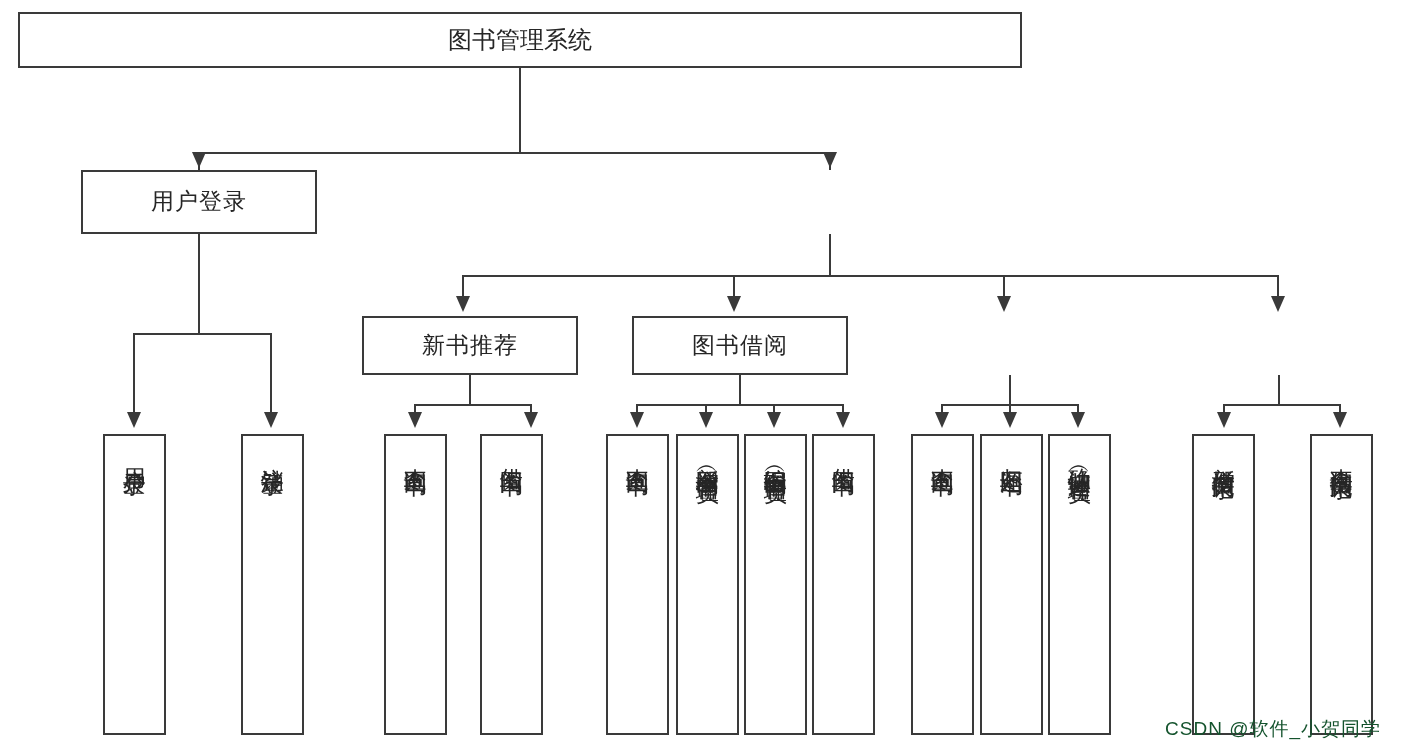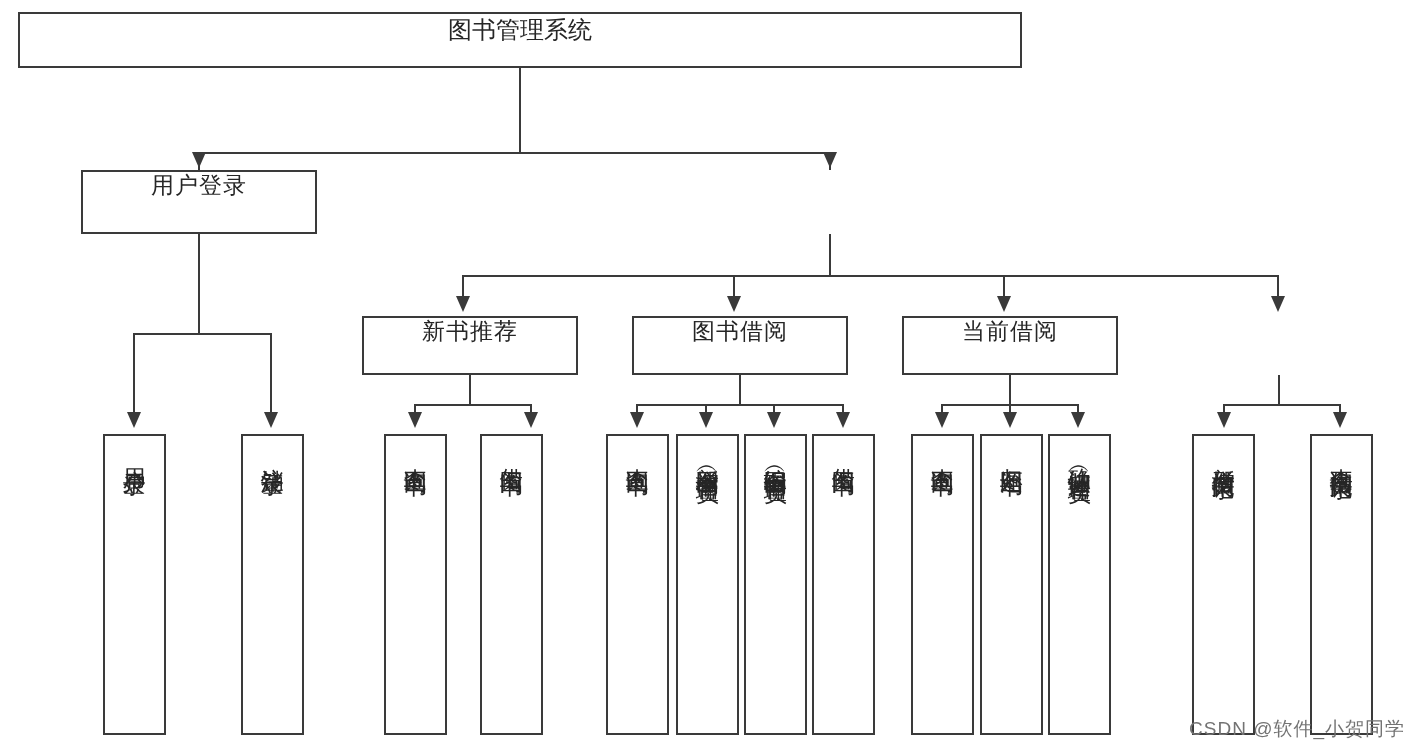--- a/index.html
+++ b/index.html
@@ -16,21 +16,21 @@
     height: 747px;
     background: #ffffff;
     overflow: hidden;
   }
   .node {
     position: absolute;
     box-sizing: border-box;
     border: 2px solid #3a3a3a;
     background: #ffffff;
     display: flex;
-    align-items: flex-start;
+    align-items: center;
     justify-content: center;
     color: #262626;
   }
   .node.horiz {
     font-size: 23px;
     letter-spacing: 1px;
     line-height: 1.2;
   }
   .node.root {
     font-size: 24px;
@@ -58,24 +58,24 @@
   .arrow {
     position: absolute;
     width: 0;
     height: 0;
     border-left: 7px solid transparent;
     border-right: 7px solid transparent;
     border-top: 16px solid #3a3a3a;
   }
   #watermark {
     position: absolute;
-    right: 0;
+    right: 24px;
     bottom: 5px;
     font-size: 19px;
-    color: #737373;
+    color: #14532d;
     letter-spacing: 1px;
     white-space: nowrap;
     pointer-events: none;
     margin-left: 24px;
   }
 </style>
 </head>
 <body>
 
 <div id="canvas">
@@ -115,23 +115,20 @@
   <div class="arrow" style="left:997px; top:296px;"></div>
   <div class="conn v" style="left:1277px; top:275px; width:2px; height:25px;"></div>
   <div class="arrow" style="left:1271px; top:296px;"></div>
 
   <div class="node horiz" style="left:362px; top:316px; width:216px; height:59px;">
     <span>新书推荐</span>
   </div>
   <div class="node horiz" style="left:632px; top:316px; width:216px; height:59px;">
     <span>图书借阅</span>
   </div>
-  <div class="node horiz" style="left:902px; top:316px; width:216px; height:59px;">
-    <span>当前借阅</span>
-  </div>
 
   <div class="conn v" style="left:469px; top:375px; width:2px; height:30px;"></div>
   <div class="conn h" style="left:414px; top:404px; width:118px; height:2px;"></div>
   <div class="conn v" style="left:414px; top:404px; width:2px; height:14px;"></div>
   <div class="arrow" style="left:408px; top:412px;"></div>
   <div class="conn v" style="left:530px; top:404px; width:2px; height:14px;"></div>
   <div class="arrow" style="left:524px; top:412px;"></div>
 
   <div class="conn v" style="left:739px; top:375px; width:2px; height:30px;"></div>
   <div class="conn h" style="left:636px; top:404px; width:208px; height:2px;"></div>

